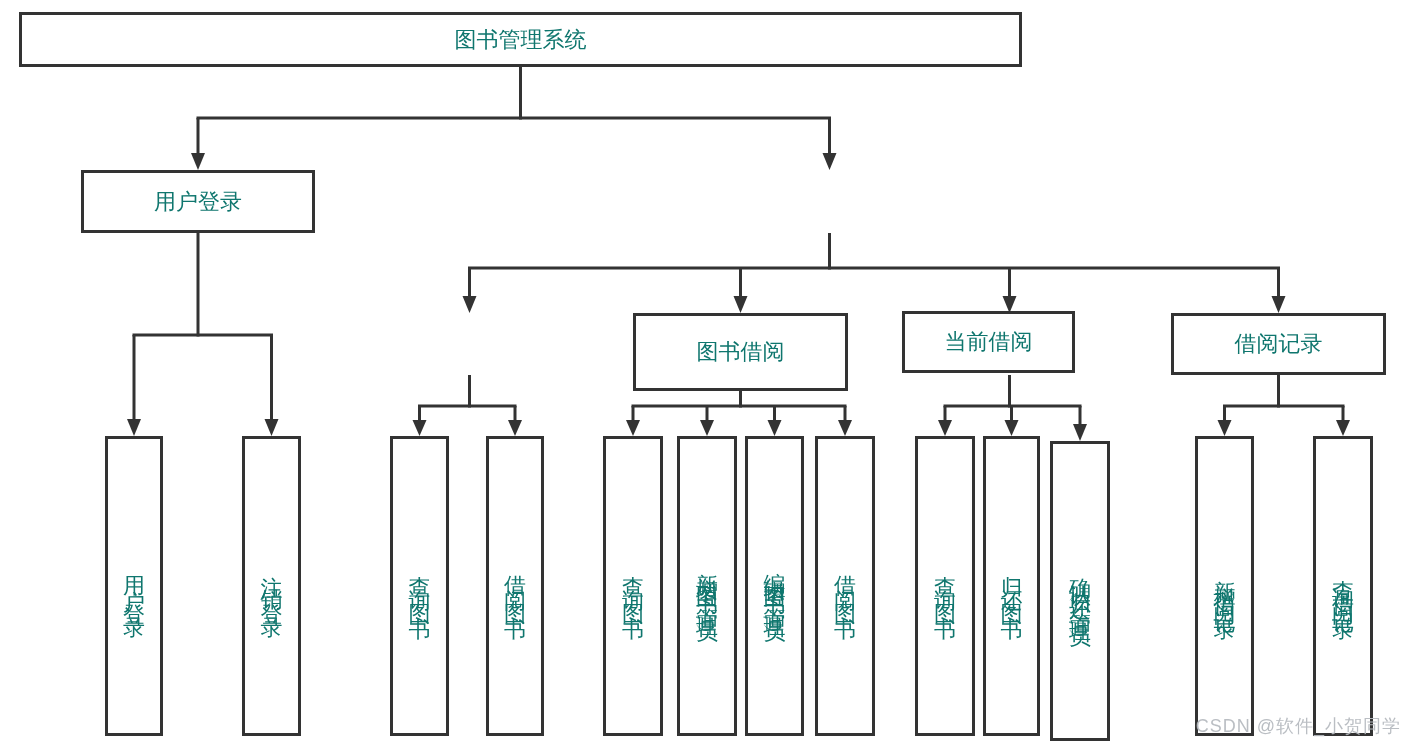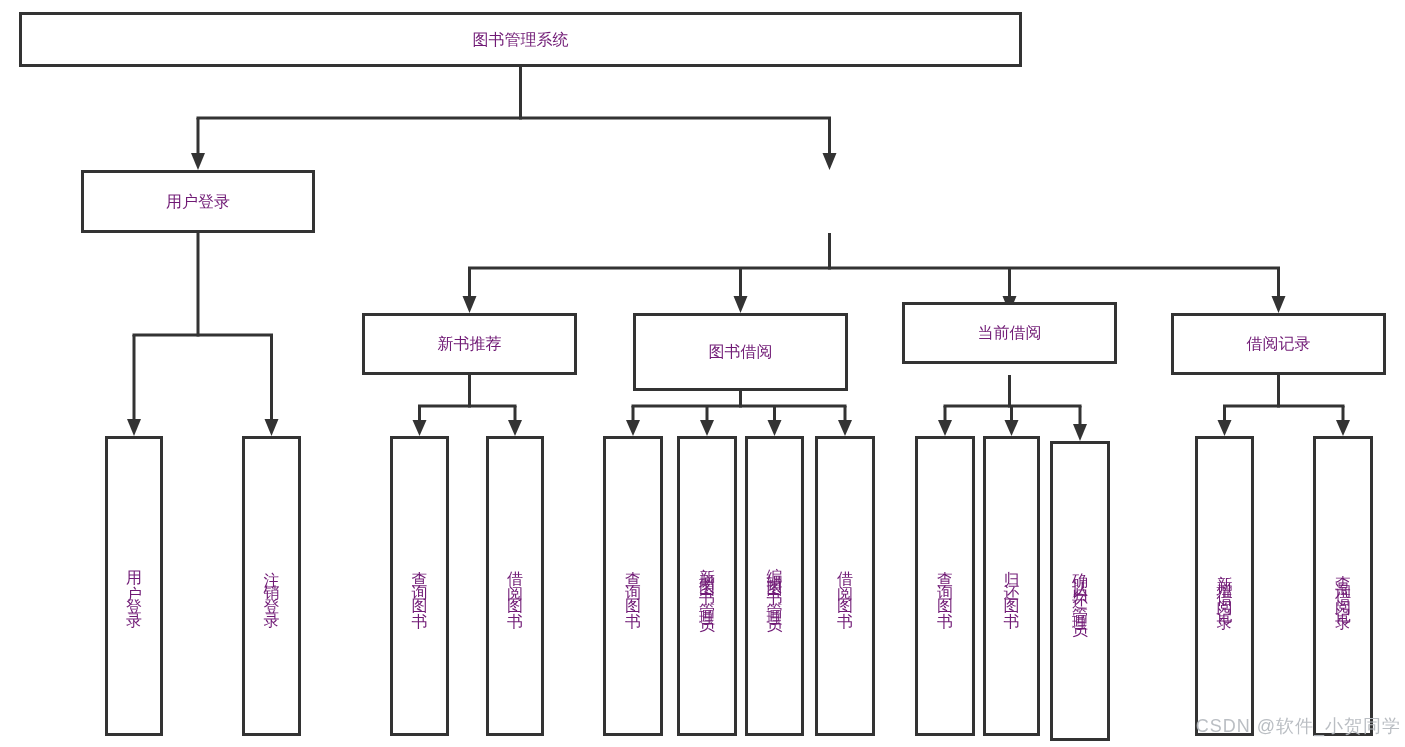--- a/index.html
+++ b/index.html
@@ -9,23 +9,23 @@
     background:#ffffff;
     font-family:"Liberation Sans","DejaVu Sans",sans-serif;
     overflow:hidden;
   }
   .connectors{position:absolute;left:0;top:0;width:1405px;height:747px;z-index:1;}
   .box{
     position:absolute;
     box-sizing:border-box;
     border:3px solid #333333;
     background:#ffffff;
-    color:#701a75;
+    color:#0f766e;
     display:flex;align-items:center;justify-content:center;
-    font-size:16px;
+    font-size:22px;
     z-index:2;
     line-height:1;
   }
   .v-box{
     writing-mode:vertical-rl;
     text-orientation:mixed;
     letter-spacing:14px;
     top:436px;height:300px;
   }
   .v-box.med{letter-spacing:8px;}
@@ -106,23 +106,22 @@
       <polygon points="1217.5,420 1231.5,420 1224.5,436" stroke="none"></polygon>
       <line x1="1343" y1="406" x2="1343" y2="421"></line>
       <polygon points="1336,420 1350,420 1343,436" stroke="none"></polygon>
     </g>
   </svg>
 
   <div class="box" style="left:19px;top:12px;width:1003px;height:55px;">图书管理系统</div>
 
   <div class="box" style="left:81px;top:170px;width:234px;height:63px;">用户登录</div>
 
-  <div class="box" style="left:362px;top:313px;width:215px;height:62px;">新书推荐</div>
   <div class="box" style="left:633px;top:313px;width:215px;height:78px;">图书借阅</div>
-  <div class="box" style="left:902px;top:302px;width:215px;height:62px;">当前借阅</div>
+  <div class="box" style="left:902px;top:311px;width:173px;height:62px;">当前借阅</div>
   <div class="box" style="left:1171px;top:313px;width:215px;height:62px;">借阅记录</div>
 
   <div class="box v-box" style="left:105px;width:58px;">用户登录</div>
   <div class="box v-box" style="left:242px;width:59px;">注销登录</div>
 
   <div class="box v-box" style="left:390px;width:59px;">查询图书</div>
   <div class="box v-box" style="left:486px;width:58px;">借阅图书</div>
 
   <div class="box v-box" style="left:603px;width:60px;">查询图书</div>
   <div class="box v-box tight" style="left:677px;width:60px;">新增图书（管理员）</div>

